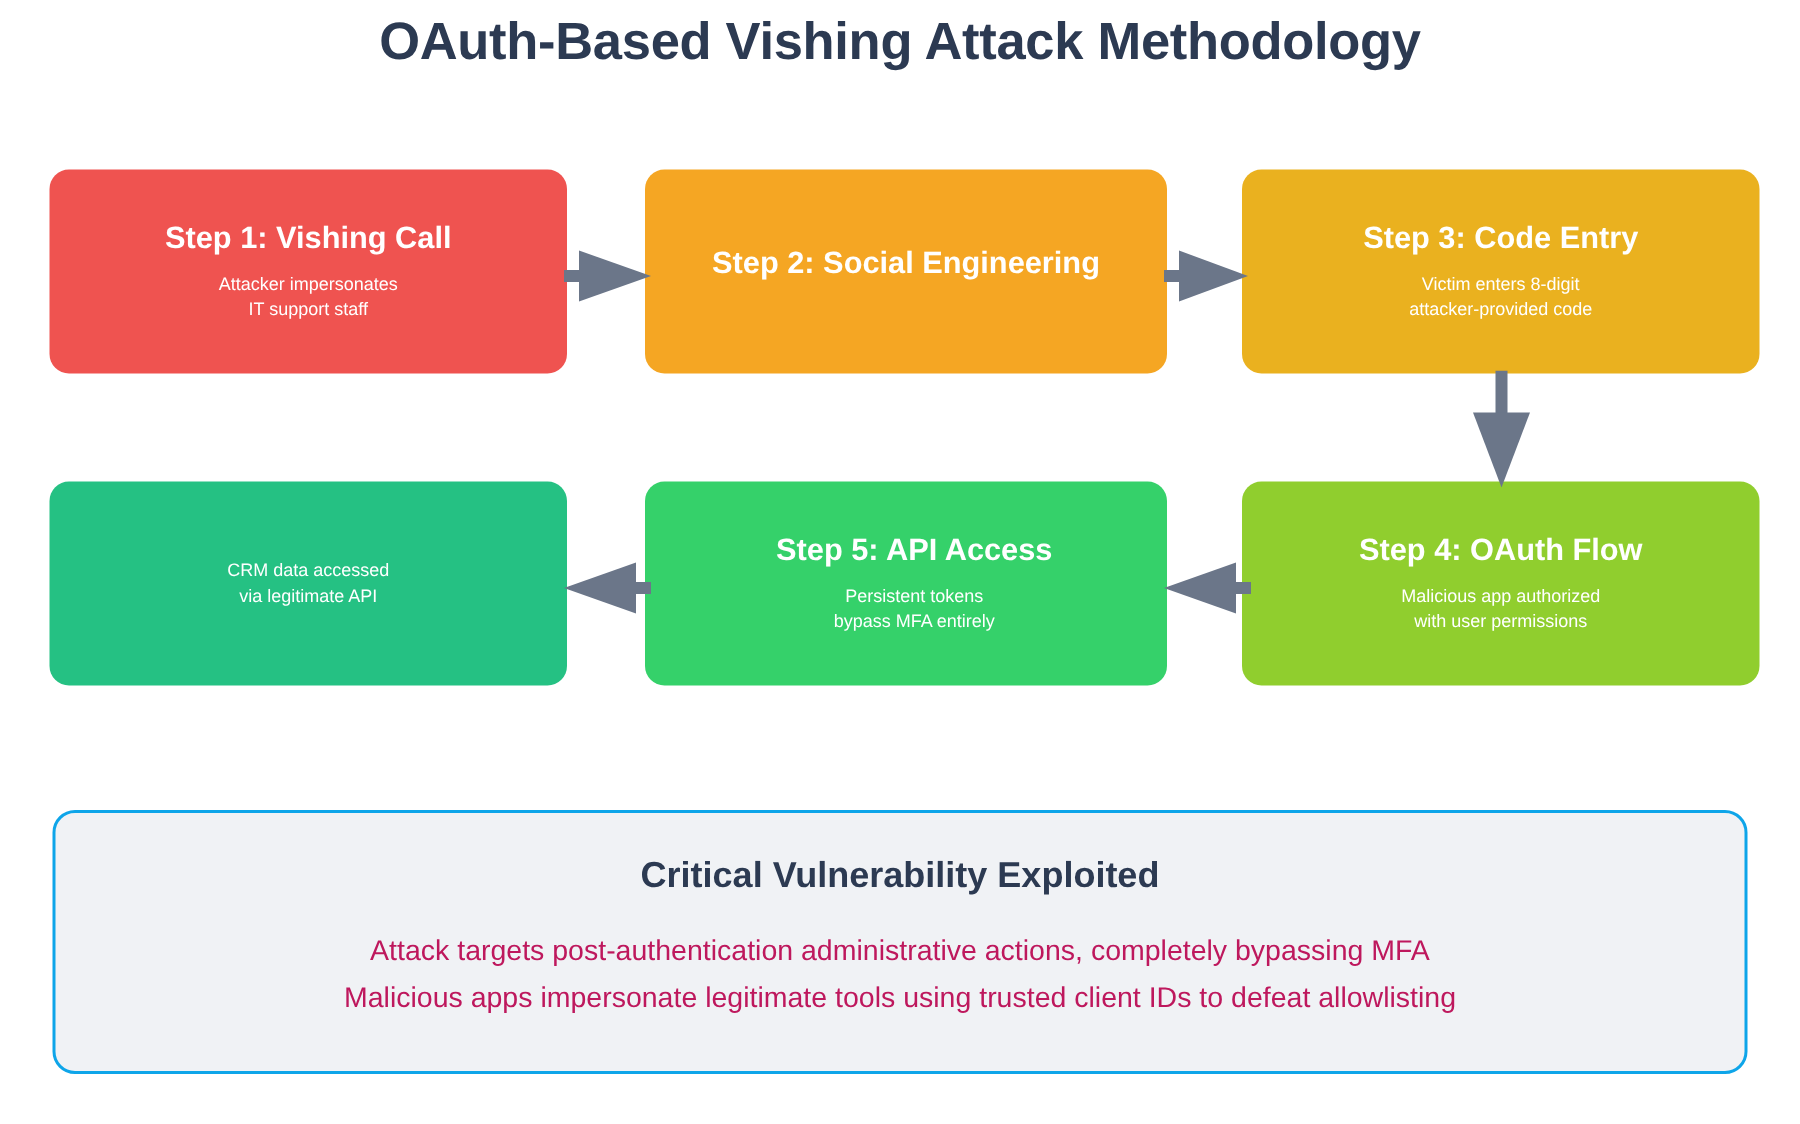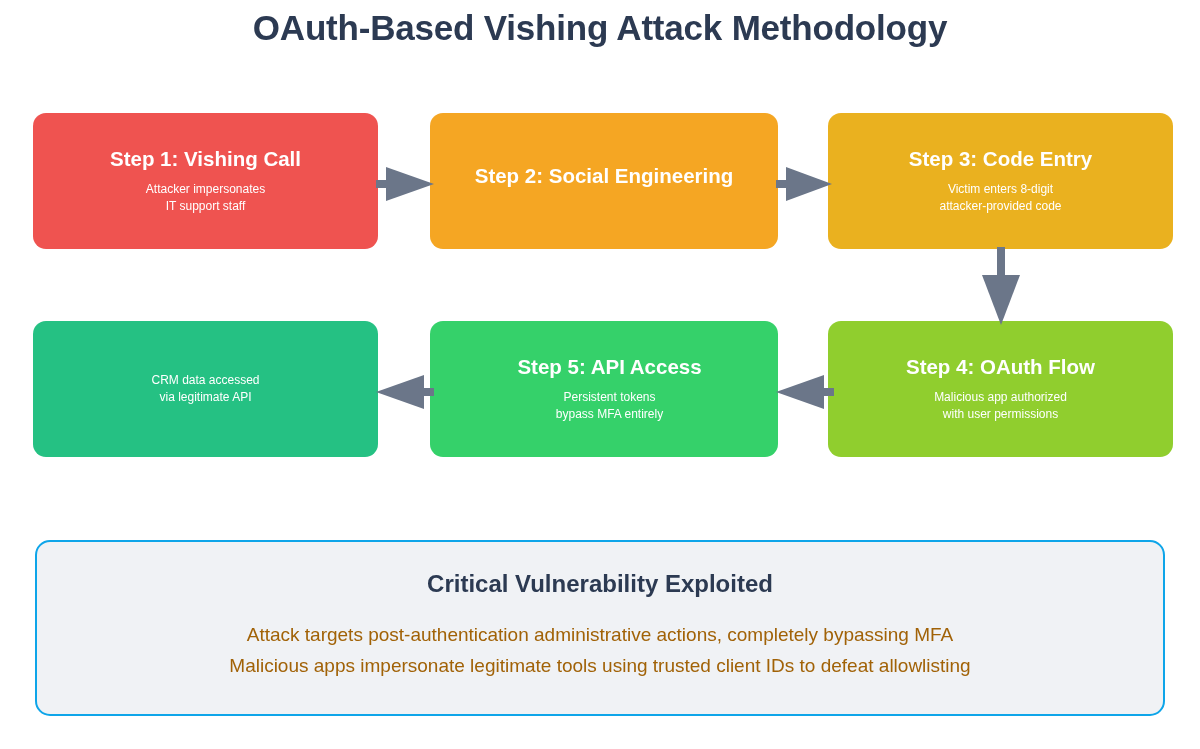--- a/index.html
+++ b/index.html
@@ -96,21 +96,21 @@
     font-size: 24px;
     font-weight: bold;
     color: #2c3a52;
     margin-top: -4px;
     margin-bottom: 22px;
     text-align: center;
   }
   #callout-panel .callout-line {
     font-size: 19px;
     font-weight: normal;
-    color: #a16207;
+    color: #be185d;
     line-height: 1.62;
     text-align: right;
   }
 </style>
 </head>
 <body>
 
 <div class="page-title">OAuth-Based Vishing Attack Methodology</div>
 
 <div class="flow-box" id="box-step-1">

